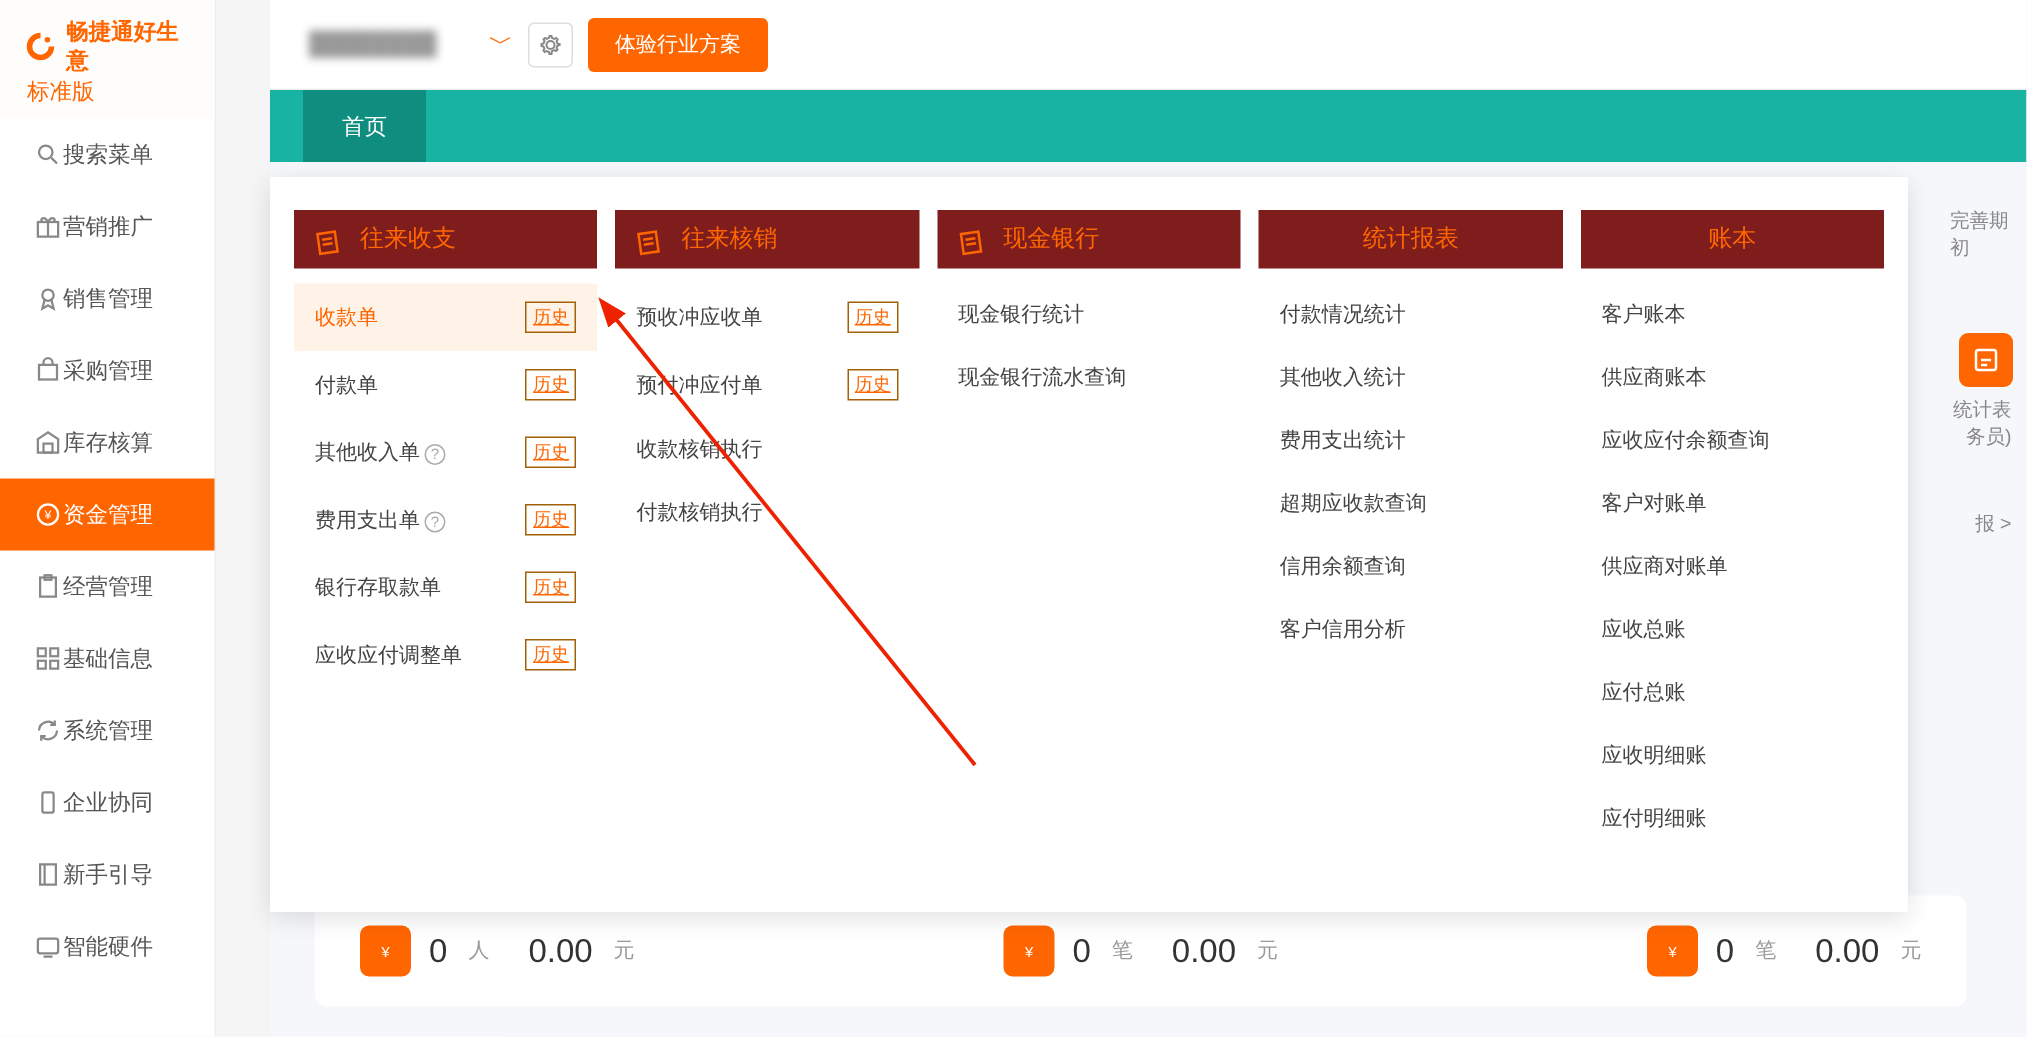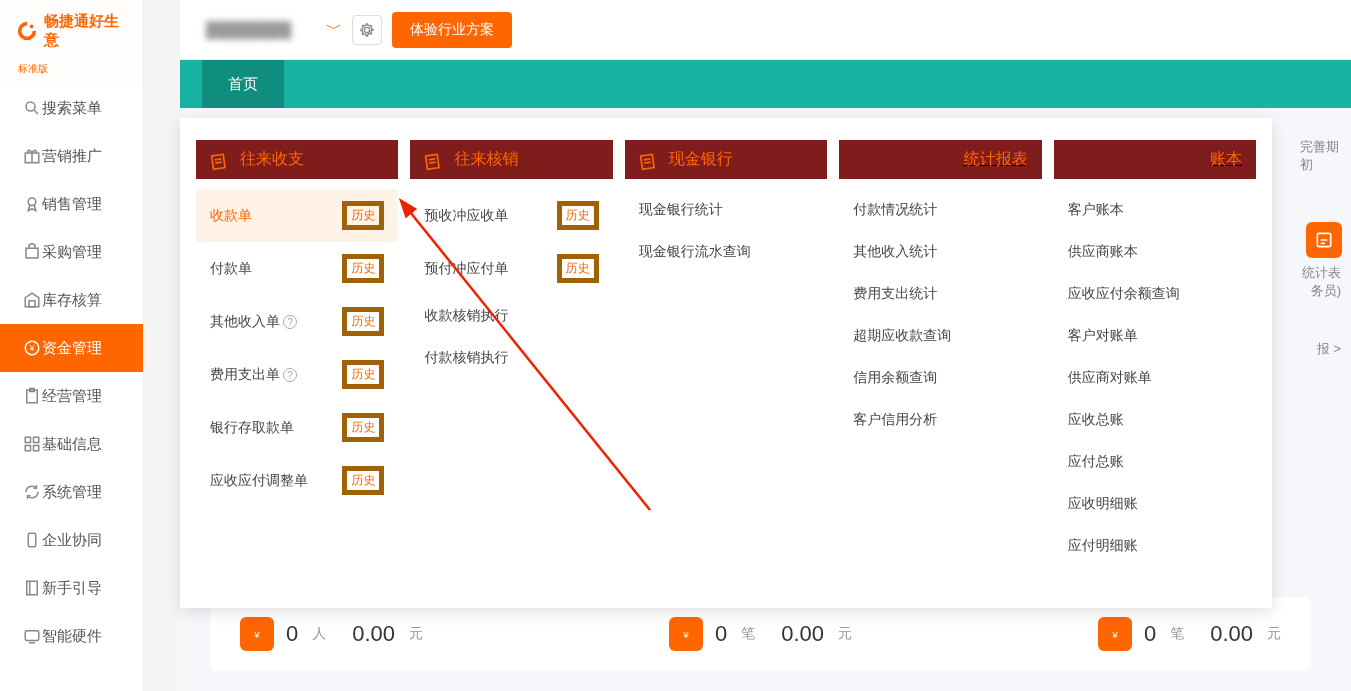--- a/index.html
+++ b/index.html
@@ -37,22 +37,22 @@
       align-items: center;
       justify-content: center;
     }
     .logo-text {
       color: #f60;
       font-weight: bold;
       font-size: 15px;
     }
     .edition {
       color: #f60;
-      font-size: 10px;
-      margin-top: 12px;
+      font-size: 15px;
+      margin-top: 2px;
       margin-left: 2px;
     }
     .sidebar-item {
       display: flex;
       align-items: center;
       padding: 14px 22px;
       color: #555;
       font-size: 15px;
       cursor: pointer;
     }
@@ -163,21 +163,21 @@
       min-width: 0;
     }
     .fly-header {
       background: #7f1d1d;
       padding: 9px 14px;
       display: flex;
       align-items: center;
       gap: 10px;
       margin-bottom: 10px;
     }
-    .fly-header.center { justify-content: flex-end; text-decoration: underline; }
+    .fly-header.center { justify-content: center; }
     .fly-title {
       color: #f60;
       font-size: 16px;
       font-weight: 500;
     }
     .fly-icon {
       width: 20px;
       height: 20px;
       display: inline-flex;
     }
@@ -188,25 +188,26 @@
       padding: 12px 14px;
       font-size: 14px;
       color: #444;
       cursor: pointer;
     }
     .fly-item.highlight {
       background: #fff2e6;
       color: #f60;
     }
     .history-tag {
-      border: 5px solid #a16207;
+      border: 1px solid #a16207;
       color: #f60;
       font-size: 12px;
       padding: 1px 4px;
       cursor: pointer;
+      text-decoration: underline;
     }
     .help-circle {
       display: inline-flex;
       align-items: center;
       justify-content: center;
       width: 14px;
       height: 14px;
       border: 1px solid #aaa;
       border-radius: 50%;
       font-size: 10px;

